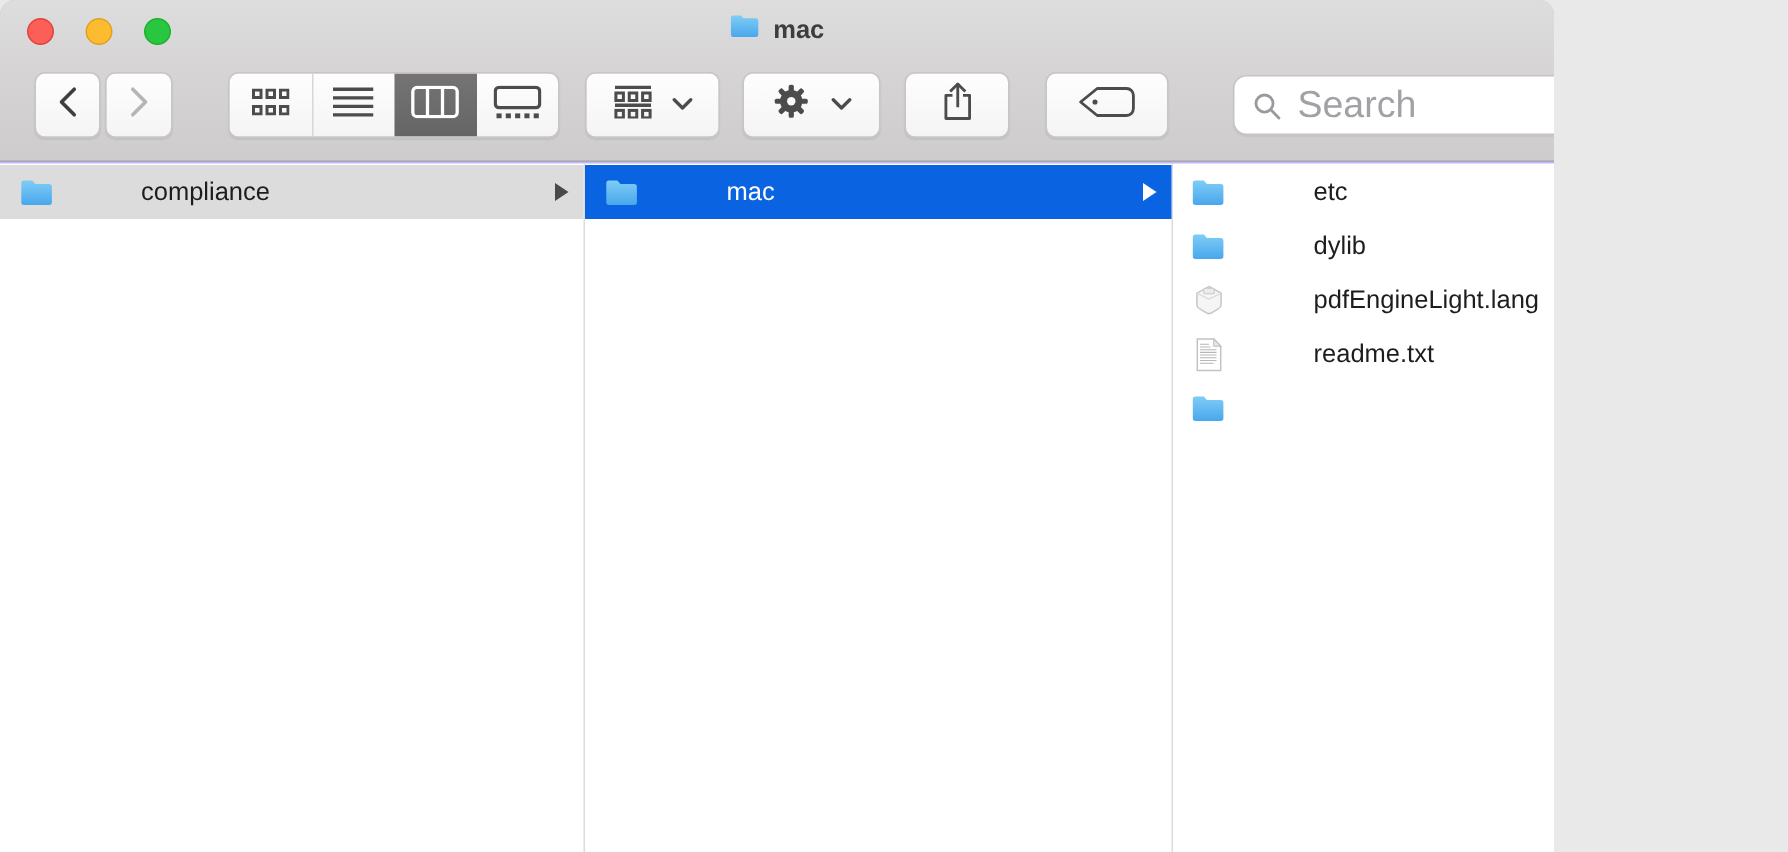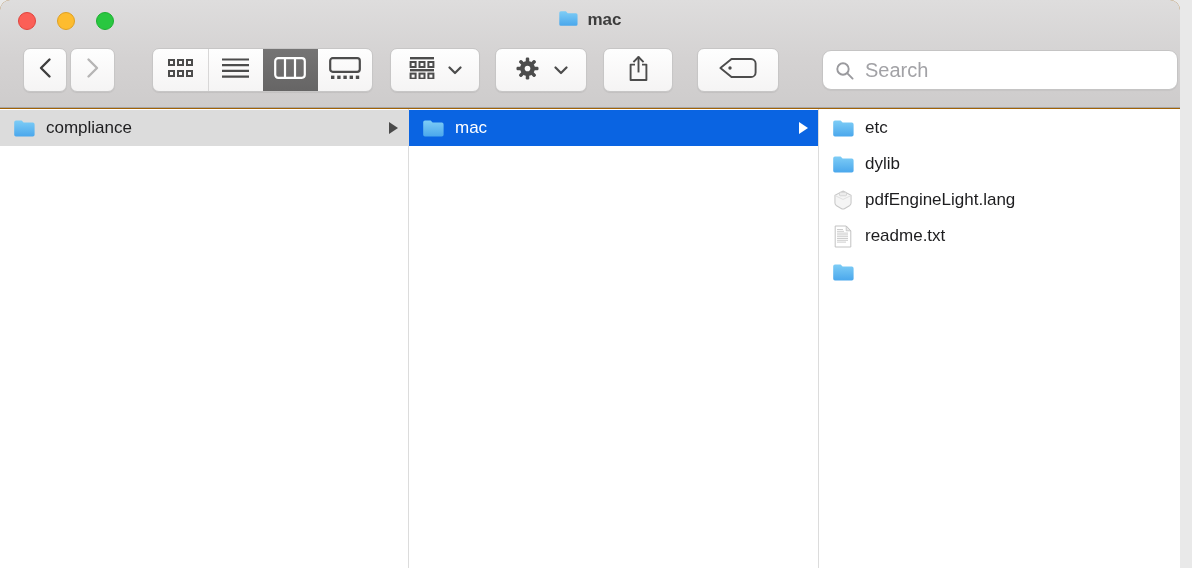--- a/index.html
+++ b/index.html
@@ -1,20 +1,20 @@
 <!DOCTYPE html>
 <html><head>
 <meta charset="utf-8">
 <style>
   html,body{margin:0;padding:0;background:#e9e9e9;}
   *{box-sizing:border-box;}
   .window{
-    position:relative;width:1180px;height:568px;overflow:hidden;
+    position:relative;width:1036px;height:568px;overflow:hidden;
     font-family:"Liberation Sans","DejaVu Sans",sans-serif;
-    border-radius:10px 10px 0 0;background:#a16207;
+    border-radius:10px 10px 0 0;background:#c4b5fd;
   }
   
   .chrome{
     position:absolute;top:0;left:0;right:0;height:108px;
     background:linear-gradient(180deg,#dedddd 0%,#d4d2d2 55%,#cecccc 100%);
     border-bottom:1px solid #a8a8a8;
   }
   .titlebar{position:absolute;top:0;left:0;right:0;height:40px;}
   .traffic{position:absolute;top:12px;left:18px;display:flex;gap:21px;}
   .light{width:18px;height:18px;border-radius:50%;}
@@ -50,35 +50,35 @@
   .btn-share{left:603px;width:70px;}
   .btn-tag{left:697px;width:82px;}
   .searchbox{
     position:absolute;top:2px;left:822px;width:356px;height:40px;
     background:#fff;border:1px solid #c5c4c4;border-radius:9px;
     box-shadow:0 1px 1px rgba(0,0,0,.05);
   }
   .searchbox svg{position:absolute;left:12px;top:10px;}
   .searchbox input{
     position:absolute;inset:0;border:none;outline:none;background:transparent;
-    padding:0 10px 0 42px;font-size:20px;color:#333;
+    padding:0 10px 0 42px;font-size:25px;color:#333;
     font-family:"Liberation Sans","DejaVu Sans",sans-serif;
   }
   .searchbox input::placeholder{color:#a2a2a6;}
   
   .content{position:absolute;top:109px;left:0;right:0;bottom:0;background:#fff;display:flex;}
   .col{height:100%;padding-top:1px;}
   .col1{width:409px;border-right:1px solid #dcdcdc;}
   .col2{width:410px;border-right:1px solid #dcdcdc;}
   .col3{flex:1;}
   .row{
     height:36px;display:flex;align-items:center;gap:10px;
     padding:0 10px 0 12px;font-size:17px;color:#1d1d1f;position:relative;
   }
-  .row .name{flex:1;white-space:nowrap;overflow:hidden;}
+  .row .name{flex:1;white-space:nowrap;overflow:hidden;margin-left:48px;}
   .row.sel-inactive{background:#dcdcdc;}
   .row.sel-active{background:#0a64e2;color:#fff;}
   .tri{width:0;height:0;border-top:6px solid transparent;border-bottom:6px solid transparent;}
   .tri.dark{border-left:9px solid #4a4a4a;}
   .tri.white{border-left:9px solid #ffffff;}
   .icon-cell{width:24px;display:flex;align-items:center;justify-content:center;}
 </style>
 </head>
 <body>
 

